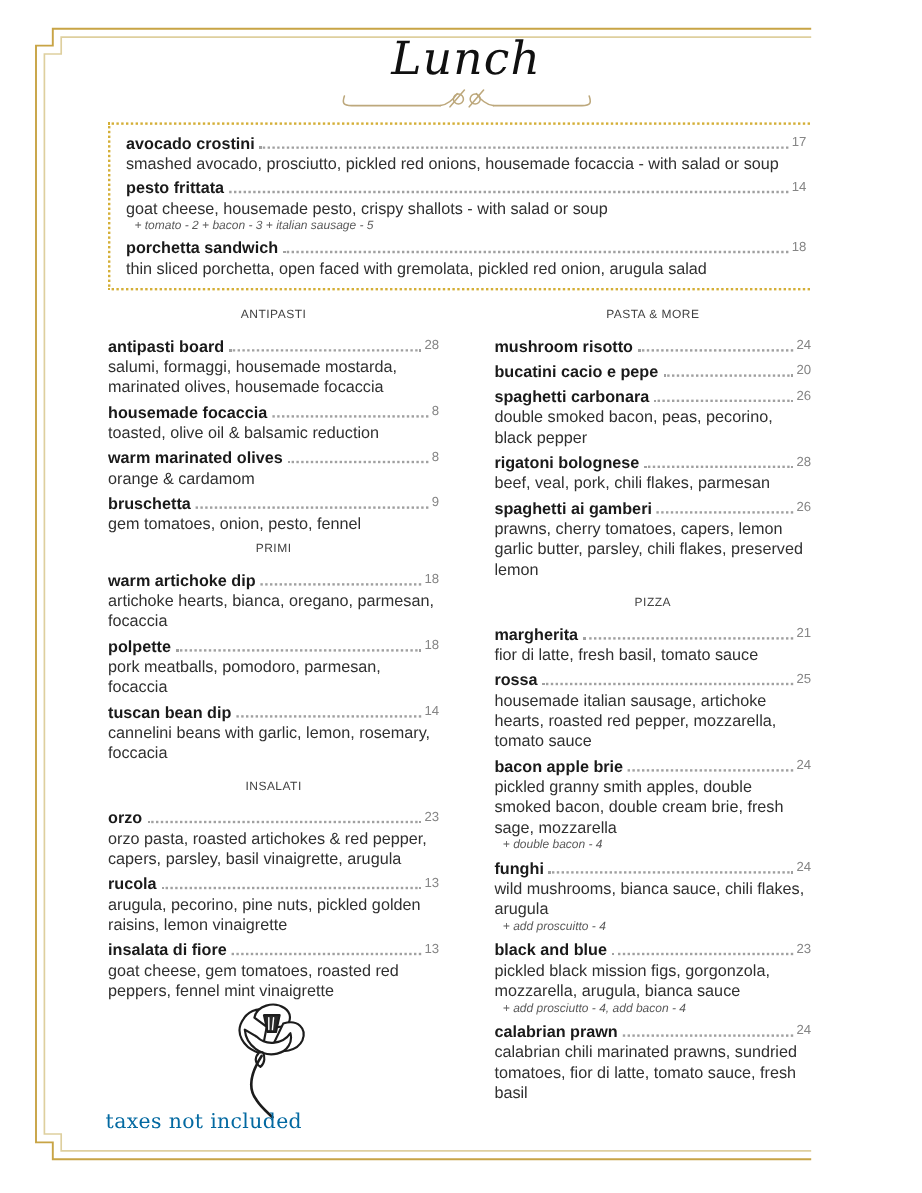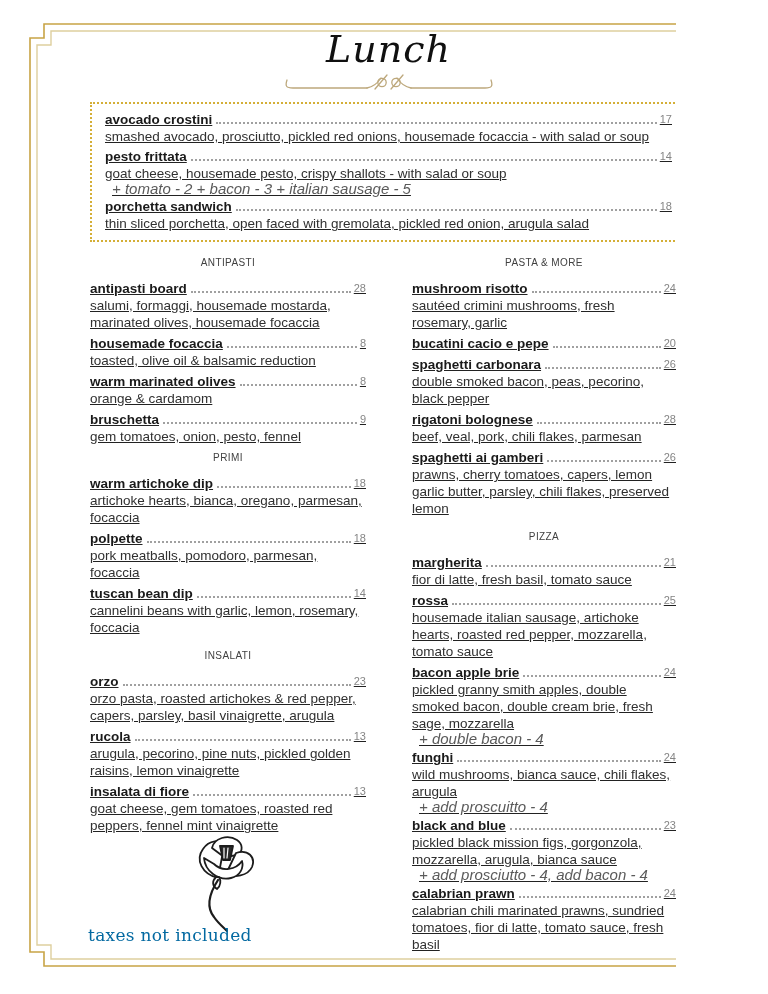--- a/index.html
+++ b/index.html
@@ -29,28 +29,28 @@
   .col-l { width:276px; margin-right:46px; }
   .col-r { width:264px; }
 
   .sec-h {
     text-align:center; font-size:10px; line-height:17px; color:#414141;
     letter-spacing:0.4px; margin:0 0 9px 0;
   }
   .sec-h.mid   { margin-top:11px; }
   .sec-h.tight { margin-top:3px; }
 
-  .mi { margin-bottom:4px;text-decoration:underline; }
+  .mi { margin-bottom:4px; }
   .mi-row { display:flex; align-items:flex-end; line-height:17px; }
   .nm { font-weight:bold; font-size:13.5px; color:#1a1a1a; white-space:nowrap; }
   .dots { flex:1; border-bottom:2px dotted #a0a0a0; margin:0 3px 4px 4px; min-width:8px; }
   .pr { font-size:11px; color:#858585;text-align:right; }
   .desc { font-size:13.5px; line-height:17px; color:#303030; }
   .addon {
-    font-size:15px; line-height:12px; font-style:italic; color:#5a5a5a;
+    font-size:10px; line-height:12px; font-style:italic; color:#5a5a5a;
     margin:1px 0 0 7px;
   }
 
   .flower { position:absolute; left:176px; top:834px; }
   .footnote {
     position:absolute; left:88px; top:925px;
     font-family:"DejaVu Serif",serif; 
     font-size:17px; color:#0369a1; letter-spacing:0.3px;
   }
 </style>
@@ -220,21 +220,20 @@
       <div class="col-r">
 
         <div class="sec-h">PASTA &amp; MORE</div>
 
         <div class="mi">
           <div class="mi-row">
             <span class="nm">mushroom risotto</span>
             <span class="dots"></span>
             <span class="pr">24</span>
           </div>
-          <div class="desc">sautéed crimini mushrooms, fresh rosemary, garlic</div>
         </div>
 
         <div class="mi">
           <div class="mi-row">
             <span class="nm">bucatini cacio e pepe</span>
             <span class="dots"></span>
             <span class="pr">20</span>
           </div>
         </div>
 

